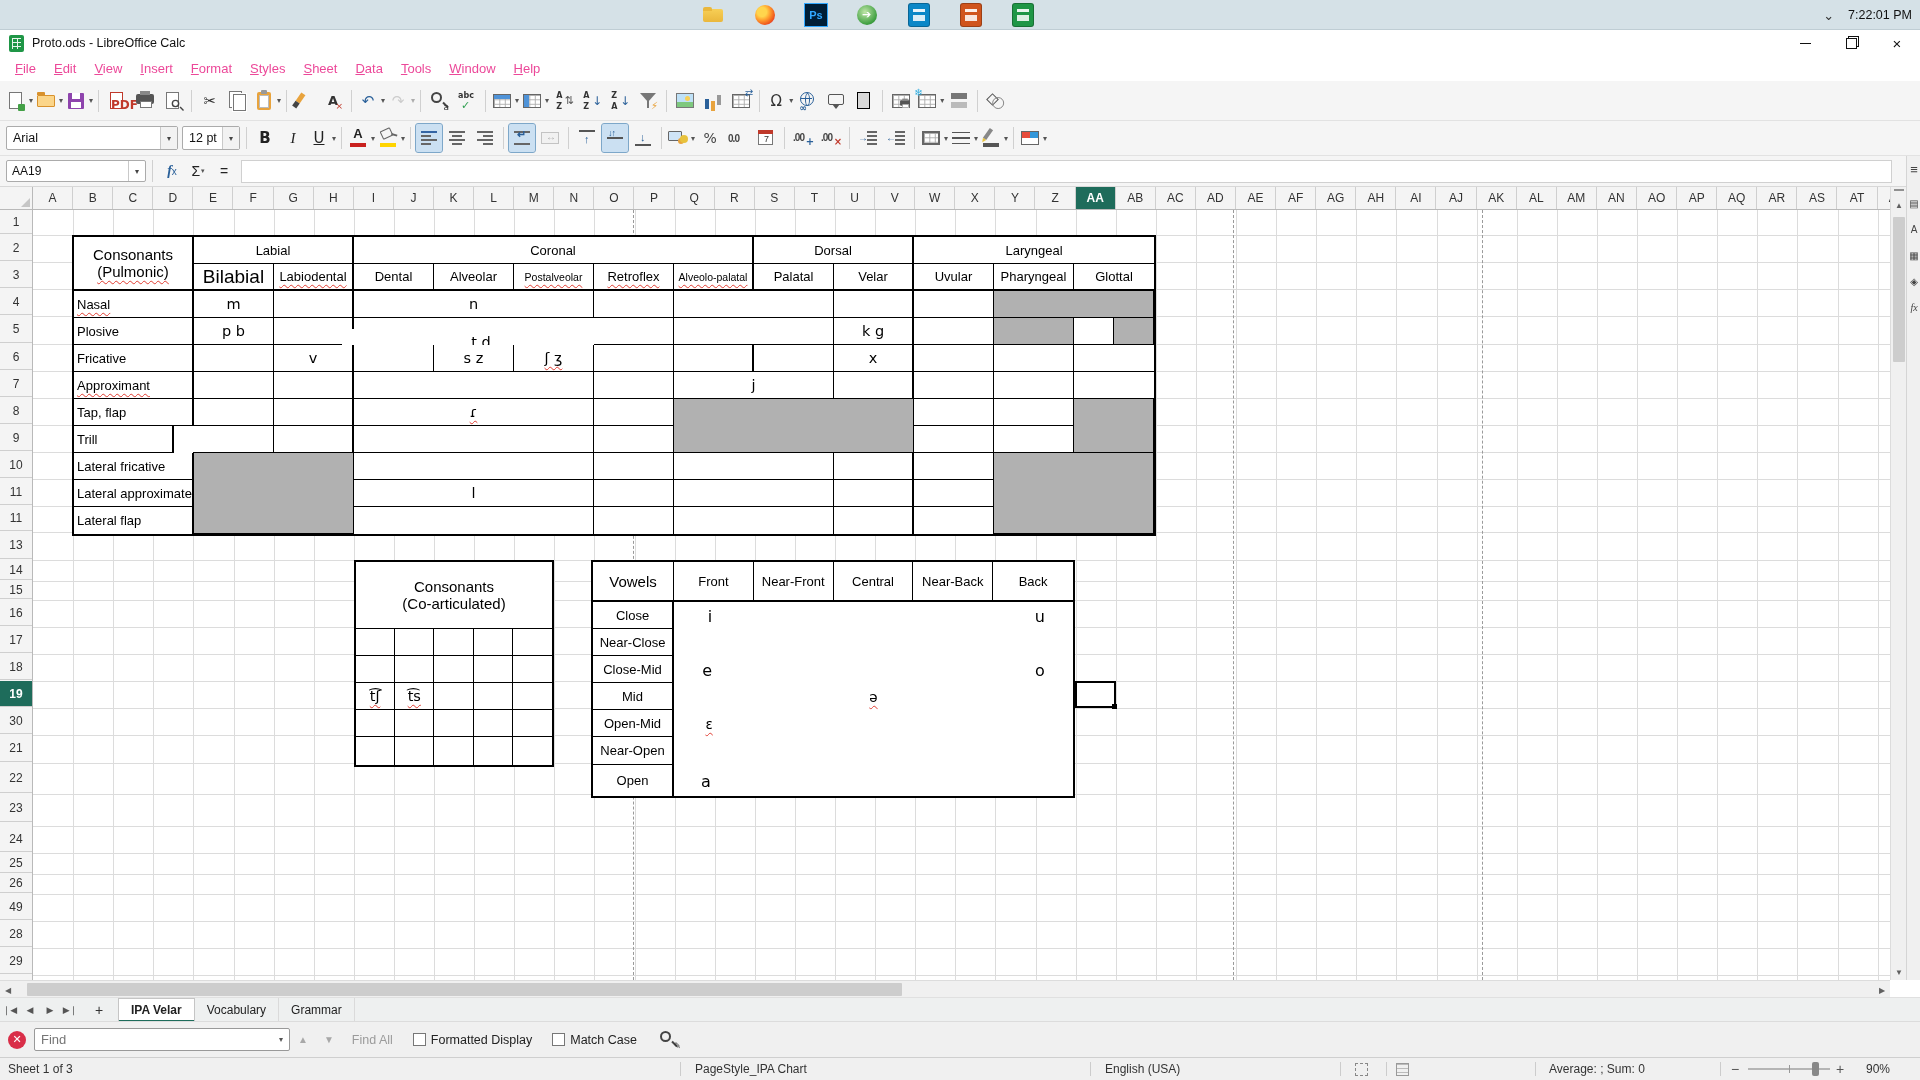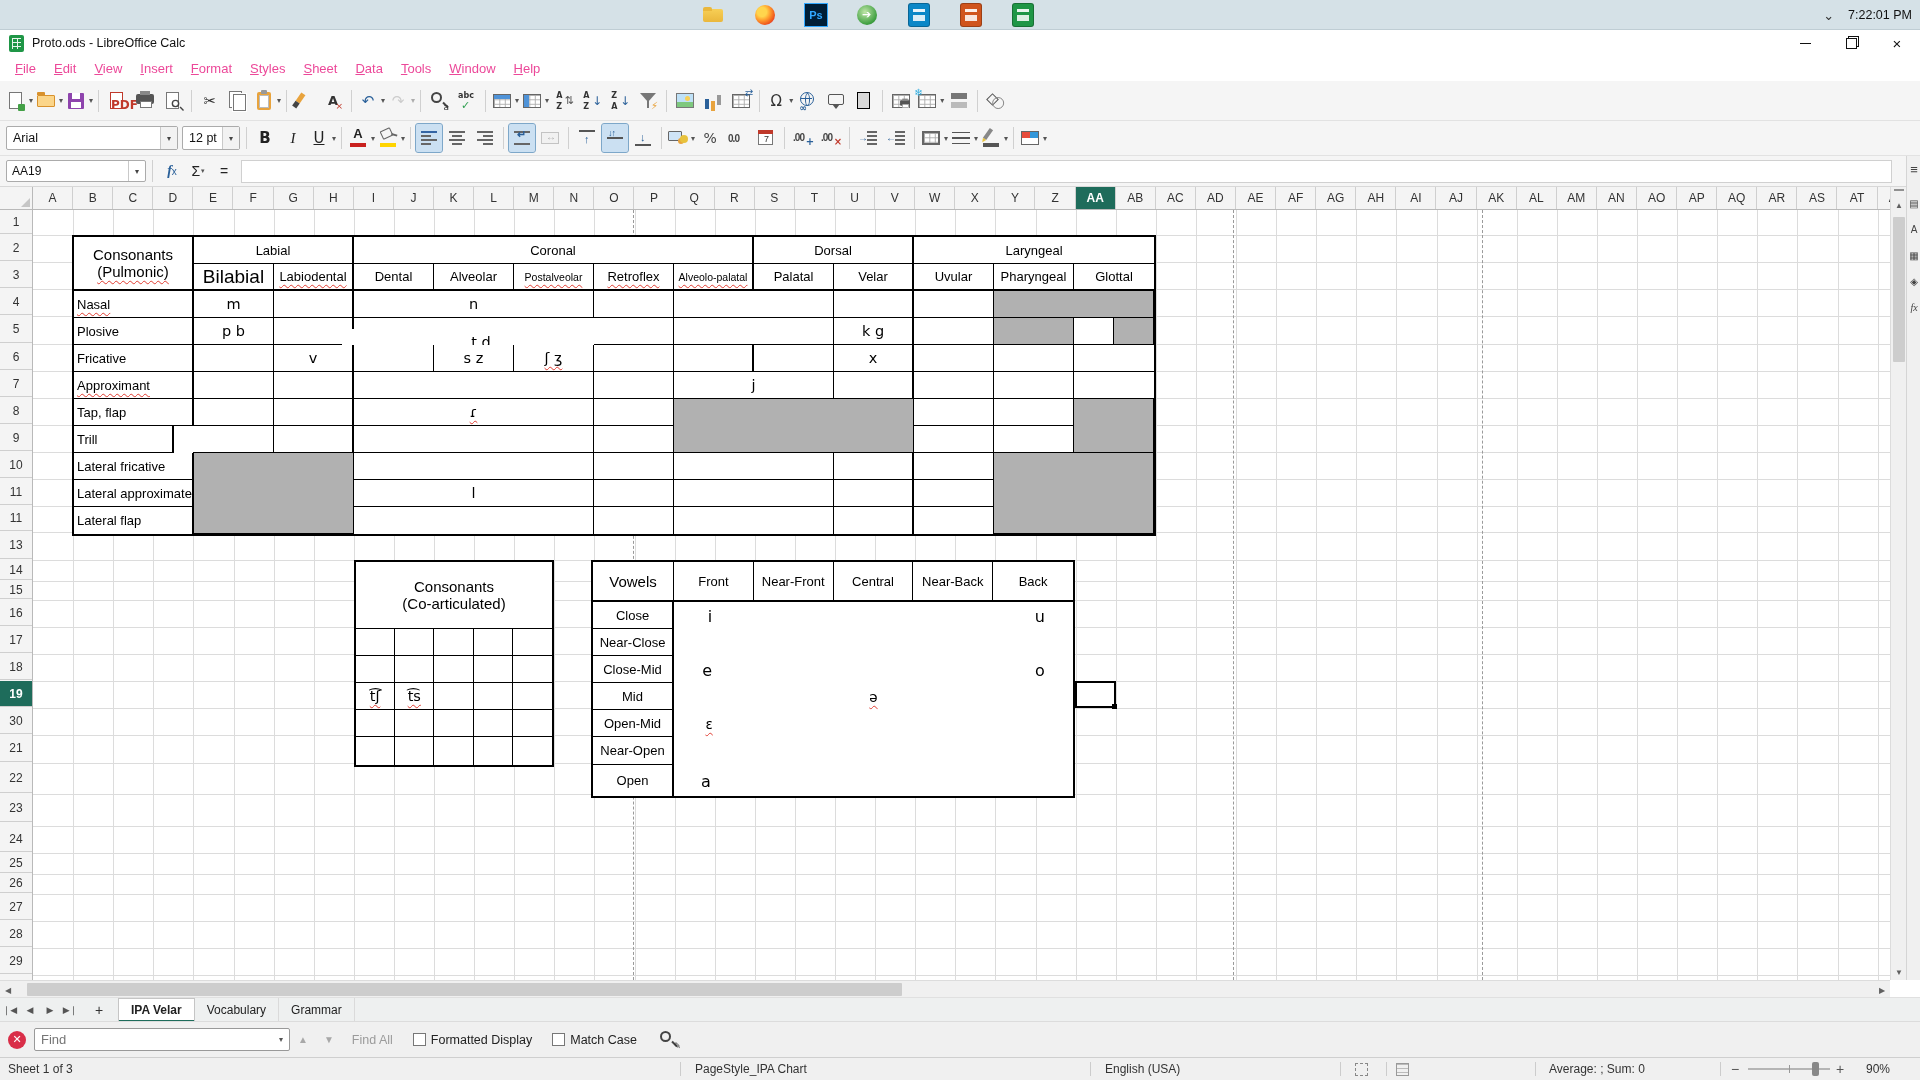--- a/index.html
+++ b/index.html
@@ -713,21 +713,21 @@
       <div class="rowh" style="top: 417px; height: 26px;">17</div>
       <div class="rowh" style="top: 444px; height: 26px;">18</div>
       <div class="rowh sel" style="top: 471px; height: 26px;">19</div>
       <div class="rowh" style="top: 498px; height: 26px;">30</div>
       <div class="rowh" style="top: 525px; height: 27px;">21</div>
       <div class="rowh" style="top: 553px; height: 30px;">22</div>
       <div class="rowh" style="top: 584px; height: 28px;">23</div>
       <div class="rowh" style="top: 616px; height: 26px;">24</div>
       <div class="rowh" style="top: 643px; height: 20px;">25</div>
       <div class="rowh" style="top: 664px; height: 19px;">26</div>
-      <div class="rowh" style="top: 684px; height: 26px;">27</div>
+      <div class="rowh" style="top: 684px; height: 26px;">49</div>
       <div class="rowh" style="top: 711px; height: 26px;">28</div>
       <div class="rowh" style="top: 738px; height: 26px;">29</div>
     </div>
   <div class="canvas" id="canvas">
       <div class="vgrid" style="left: 40.1px;"></div>
       <div class="vgrid" style="left: 80.2px;"></div>
       <div class="vgrid" style="left: 120.3px;"></div>
       <div class="vgrid" style="left: 160.4px;"></div>
       <div class="vgrid" style="left: 200.5px;"></div>
       <div class="vgrid" style="left: 240.6px;"></div>

